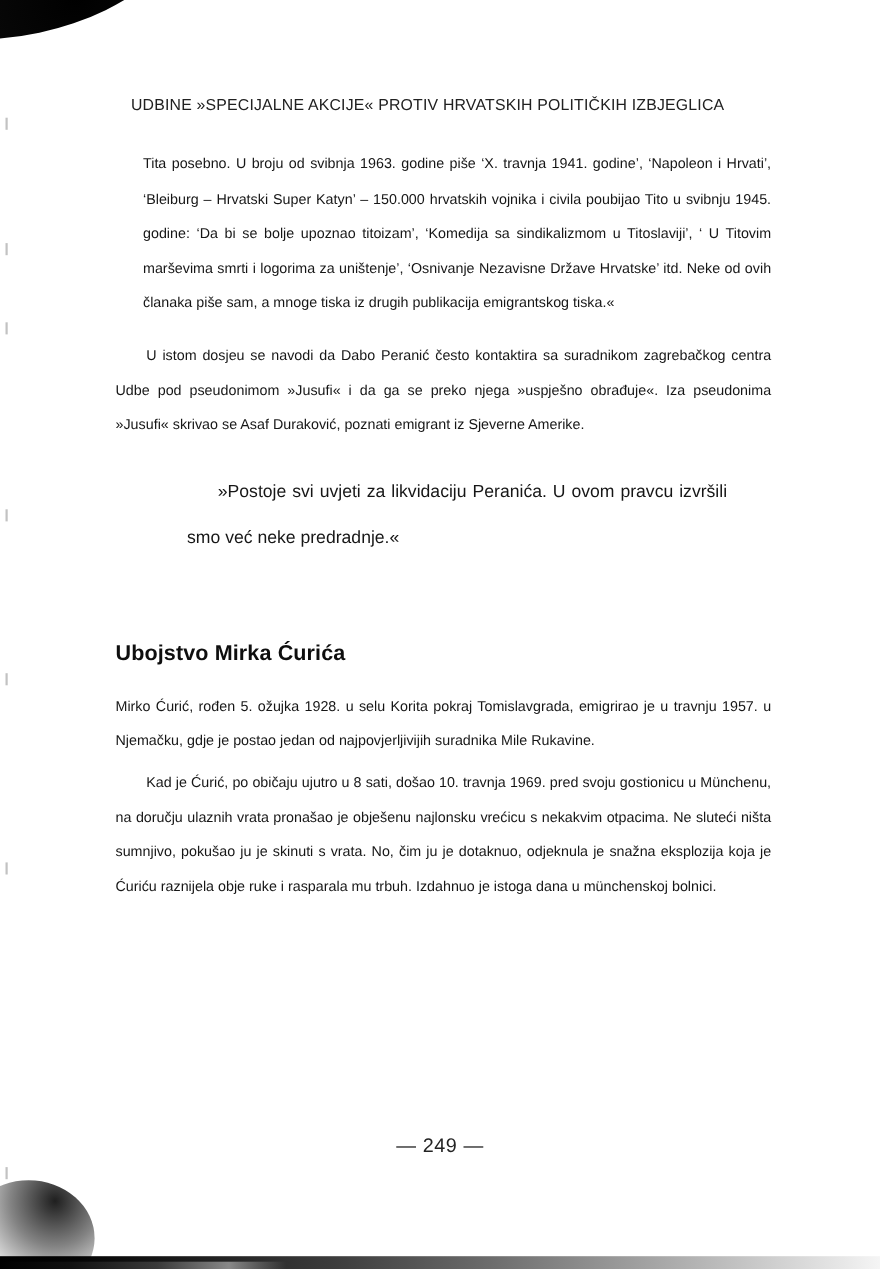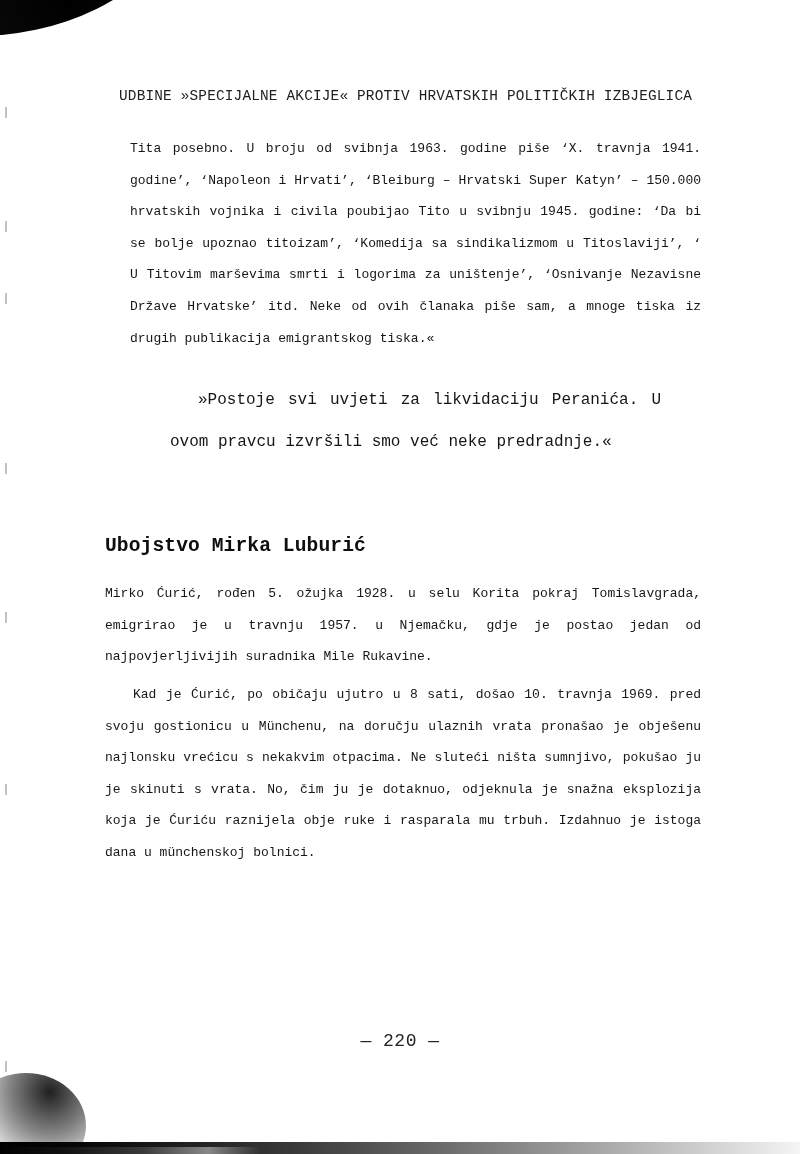--- a/index.html
+++ b/index.html
@@ -8,21 +8,21 @@
     padding: 0;
     background: #ffffff;
   }
 
   .page {
     position: relative;
     width: 800px;
     height: 1154px;
     background: #ffffff;
     overflow: hidden;
-    font-family: Liberation Mono, monospace;
+    font-family: Liberation Sans, sans-serif;
     color: #1c1c1c;
   }
 
   
   .scan-shadow-topleft {
     position: absolute;
     left: -150px;
     top: -168px;
     width: 330px;
     height: 200px;
@@ -186,31 +186,32 @@
   <div class="edge-tick" style="top:1061px;"></div>
 
   <div class="content">
 
     <div class="running-head">UDBINE »SPECIJALNE AKCIJE« PROTIV HRVATSKIH POLITIČKIH IZBJEGLICA</div>
 
     <div class="body-block">
 
       <p class="indent-wide">Tita posebno. U broju od svibnja 1963. godine piše ‘X. travnja 1941. godine’, ‘Napoleon i Hrvati’, ‘Bleiburg – Hrvatski Super Katyn’ – 150.000 hrvatskih vojnika i civila poubijao Tito u svibnju 1945. godine: ‘Da bi se bolje upoznao titoizam’, ‘Komedija sa sindikalizmom u Titoslaviji’, ‘ U Titovim marševima smrti i logorima za uništenje’, ‘Osnivanje Nezavisne Države Hrvatske’ itd. Neke od ovih članaka piše sam, a mnoge tiska iz drugih publikacija emigrantskog tiska.«</p>
 
+      <p class="indent-first gap-para">U istom dosjeu se navodi da Dabo Peranić često kontaktira sa suradnikom zagrebačkog centra Udbe pod pseudonimom »Jusufi« i da ga se preko njega »uspješno obrađuje«. Iza pseudonima »Jusufi« skrivao se Asaf Duraković, poznati emigrant iz Sjeverne Amerike.</p>
 
 
       <blockquote class="quote">
         <p>»Postoje svi uvjeti za likvidaciju Peranića. U ovom pravcu izvršili smo već neke predradnje.«</p>
       </blockquote>
 
 
-      <h2 class="section-heading">Ubojstvo Mirka Luburić</h2>
+      <h2 class="section-heading">Ubojstvo Mirka Ćurića</h2>
 
       <p class="flush">Mirko Ćurić, rođen 5. ožujka 1928. u selu Korita pokraj Tomislavgrada, emigrirao je u travnju 1957. u Njemačku, gdje je postao jedan od najpovjerljivijih suradnika Mile Rukavine.</p>
 
       <p class="indent-first gap-para-tight">Kad je Ćurić, po običaju ujutro u 8 sati, došao 10. travnja 1969. pred svoju gostionicu u Münchenu, na doručju ulaznih vrata pronašao je obješenu najlonsku vrećicu s nekakvim otpacima. Ne sluteći ništa sumnjivo, pokušao ju je skinuti s vrata. No, čim ju je dotaknuo, odjeknula je snažna eksplozija koja je Ćuriću raznijela obje ruke i rasparala mu trbuh. Izdahnuo je istoga dana u münchenskoj bolnici.</p>
 
     </div>
   </div>
 
-  <div class="folio">— 220 —</div>
+  <div class="folio">— 249 —</div>
 
 </div>
 
 </body></html>

